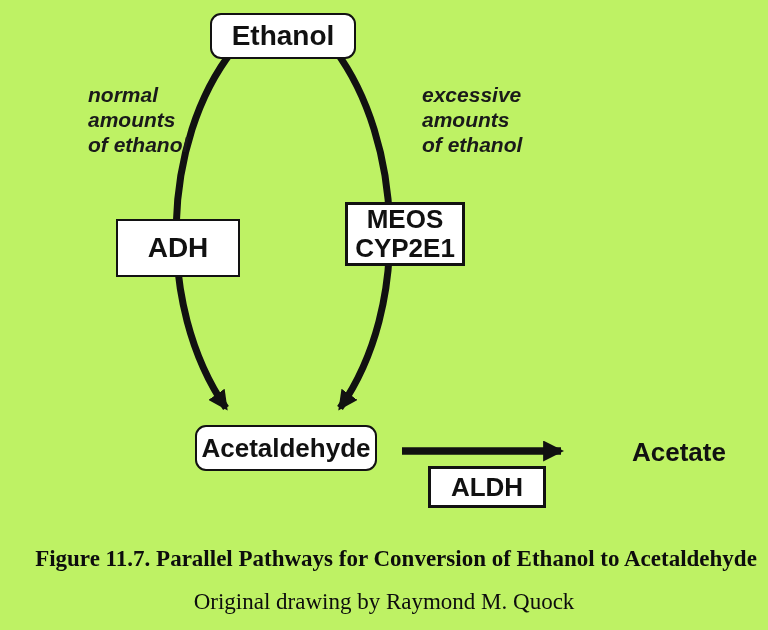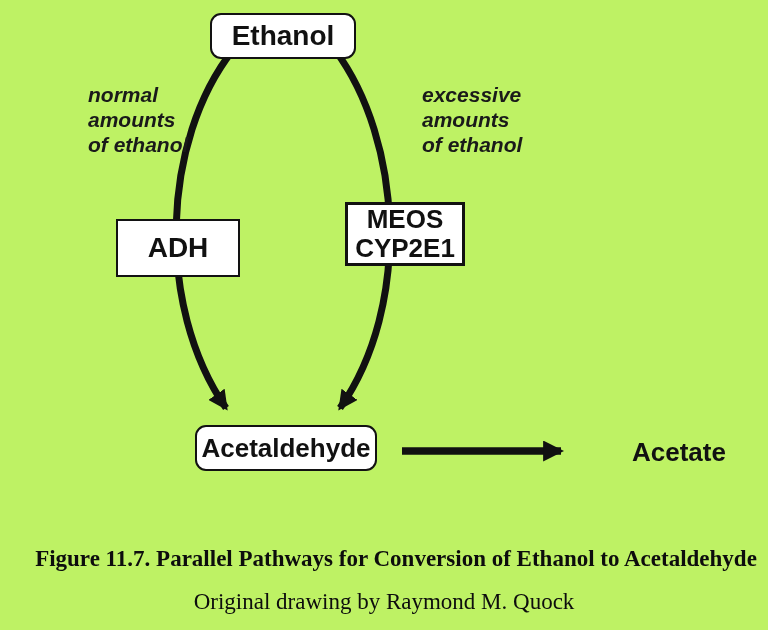--- a/index.html
+++ b/index.html
@@ -110,20 +110,23 @@
 
   <div class="node" id="meos-box">
     <span>MEOS
 CYP2E1</span>
   </div>
 
   <div class="node rounded" id="acetaldehyde-box">
     <span>Acetaldehyde</span>
   </div>
 
+  <div class="node" id="aldh-box">
+    <span>ALDH</span>
+  </div>
 
   <div class="free-label" id="acetate-label">Acetate</div>
 
   <div class="caption-block" id="figure-title">Figure 11.7. Parallel Pathways for Conversion of Ethanol to Acetaldehyde</div>
 
   <div class="caption-block" id="figure-credit">Original drawing by Raymond M. Quock</div>
 
 </div>
 
 </body></html>

